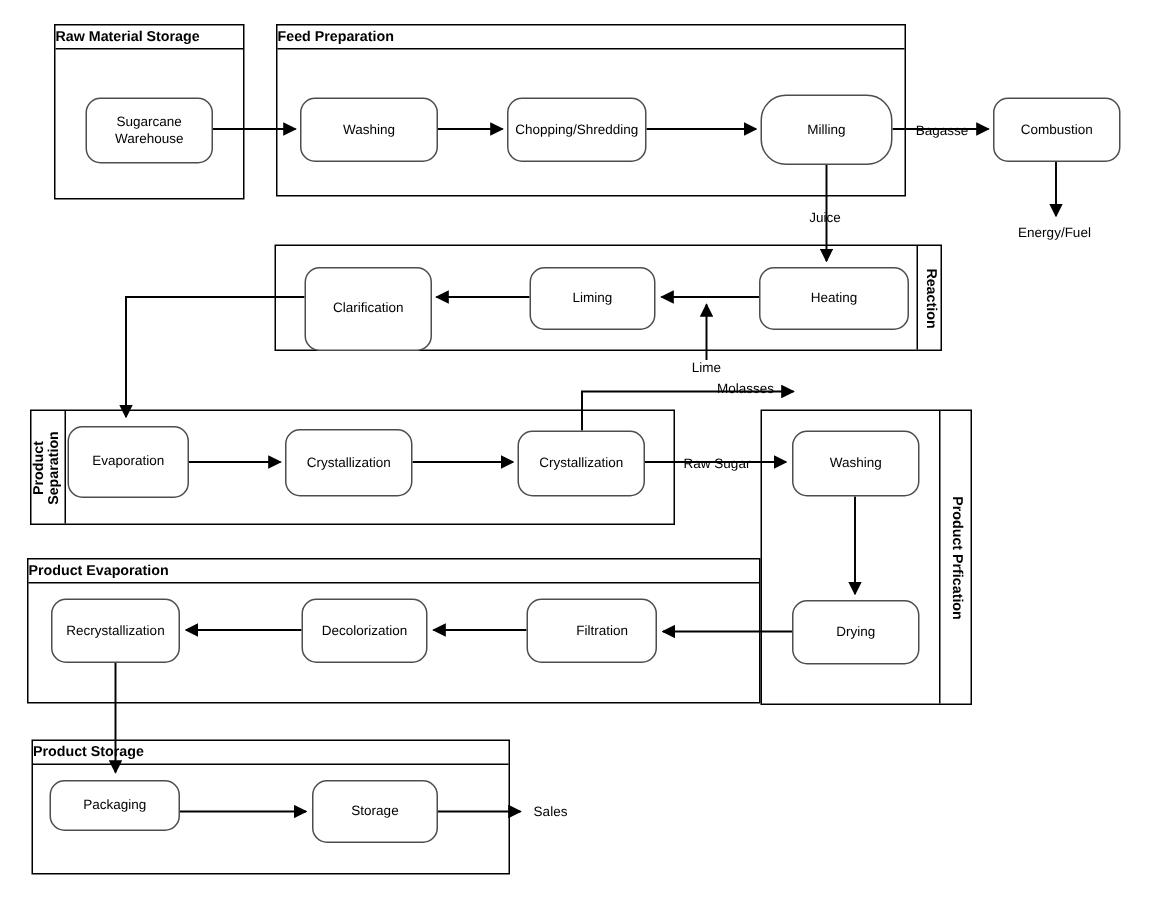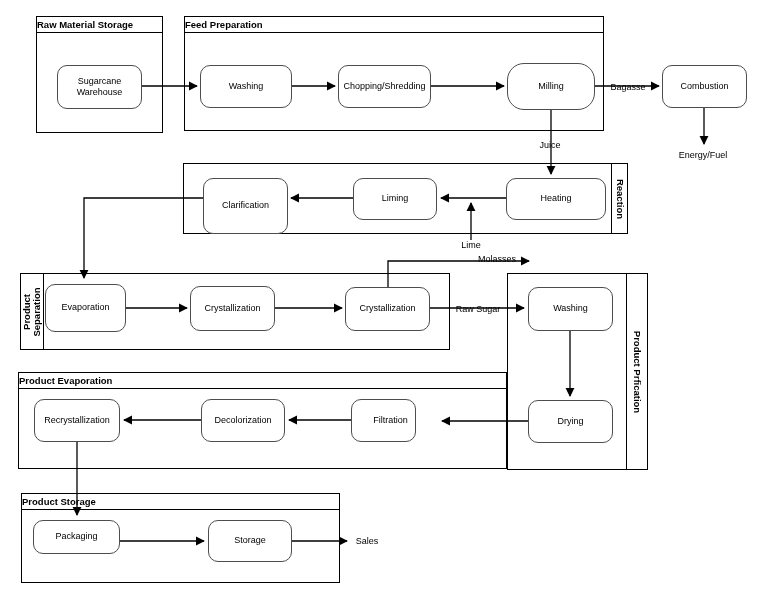--- a/index.html
+++ b/index.html
@@ -180,21 +180,21 @@
   </div>
   <div class="node" style="left:345px; top:287px; width:85px; height:44px;">
     <span>Crystallization</span>
   </div>
   <div class="node" style="left:528px; top:287px; width:85px; height:44px;">
     <span>Washing</span>
   </div>
   <div class="node" style="left:528px; top:400px; width:85px; height:43px;">
     <span>Drying</span>
   </div>
-  <div class="node" style="left:351px; top:399px; width:65px; height:43px;padding-left:20px;">
+  <div class="node" style="left:351px; top:399px; width:87px; height:43px;padding-left:20px;">
     <span>Filtration</span>
   </div>
   <div class="node" style="left:201px; top:399px; width:84px; height:43px;">
     <span>Decolorization</span>
   </div>
   <div class="node" style="left:34px; top:399px; width:86px; height:43px;text-align:center;">
     <span>Recrystallization</span>
   </div>
   <div class="node" style="left:33px; top:520px; width:87px; height:34px;">
     <span>Packaging</span>

